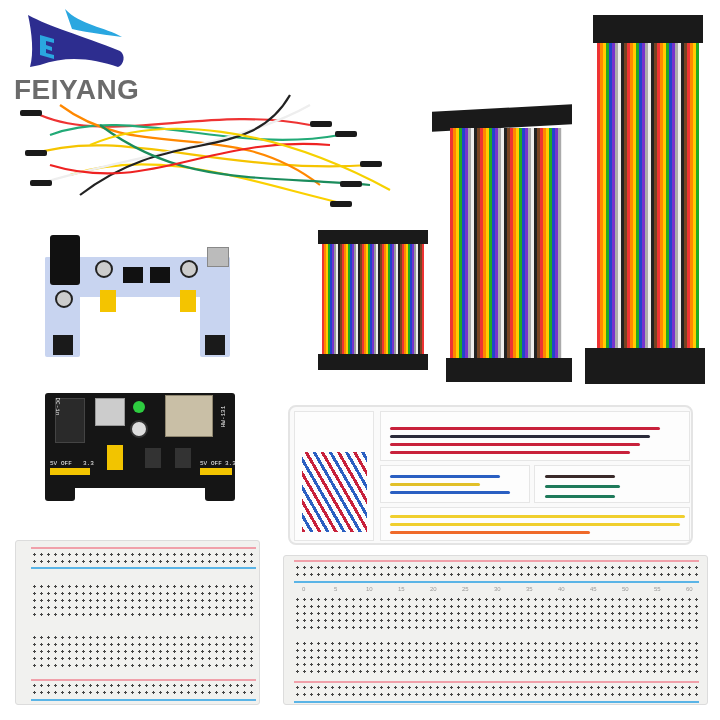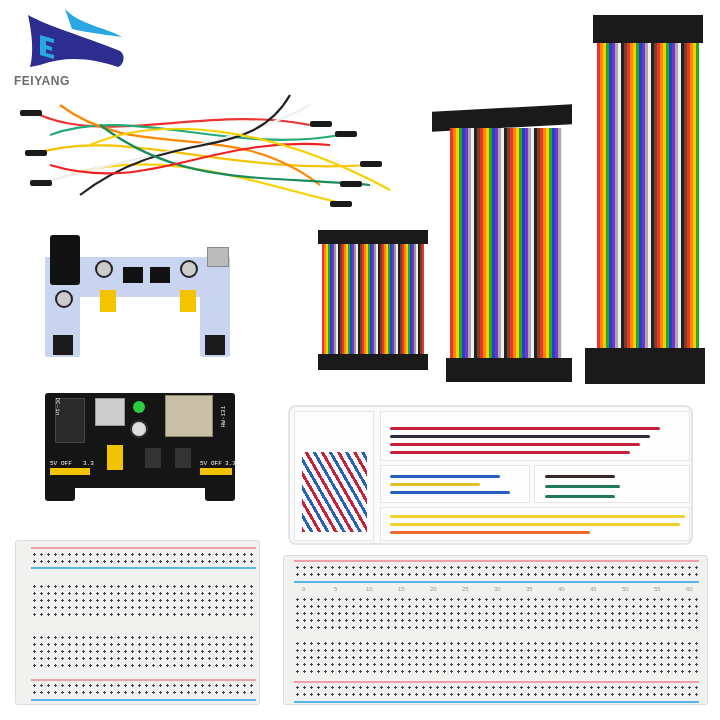--- a/index.html
+++ b/index.html
@@ -1,18 +1,18 @@
 <!DOCTYPE html>
 <html><head>
 <meta charset="utf-8">
 <style>
 *{box-sizing:border-box;margin:0;padding:0}
 body{width:720px;height:720px;background:#fff;position:relative;overflow:hidden;font-family:"Liberation Sans",sans-serif}
 .abs{position:absolute}
-.logo-text{position:absolute;left:14px;top:74px;font-weight:bold;font-size:12px;color:#6b6b6b;letter-spacing:0.5px}
+.logo-text{position:absolute;left:14px;top:74px;font-weight:bold;font-size:28px;color:#6b6b6b;letter-spacing:0.5px}
 .pcb{position:absolute;background:#c8d4f0;border-radius:2px}
 .pcb2{position:absolute;background:#151515;border-radius:3px}
 .silk{position:absolute;font-size:6px;color:#eee;font-family:"Liberation Mono",monospace}
 .bb{position:absolute;background:#f1f1ef;border:1px solid #dcdcdc;border-radius:3px}
 .rail-red{position:absolute;height:2px;background:#f0a0aa}
 .rail-blue{position:absolute;height:2px;background:#5ab4e6}
 .holes{position:absolute;background-image:radial-gradient(circle,#444 1.1px,transparent 1.4px);background-size:7px 7px}
 .box{position:absolute;border:2px solid #e4e4e4;border-radius:8px;background:#fafafa}
 .comp{position:absolute;border:1px solid #e6e6e6;background:#fdfdfd}
 .wire{position:absolute;height:3px;border-radius:2px}

